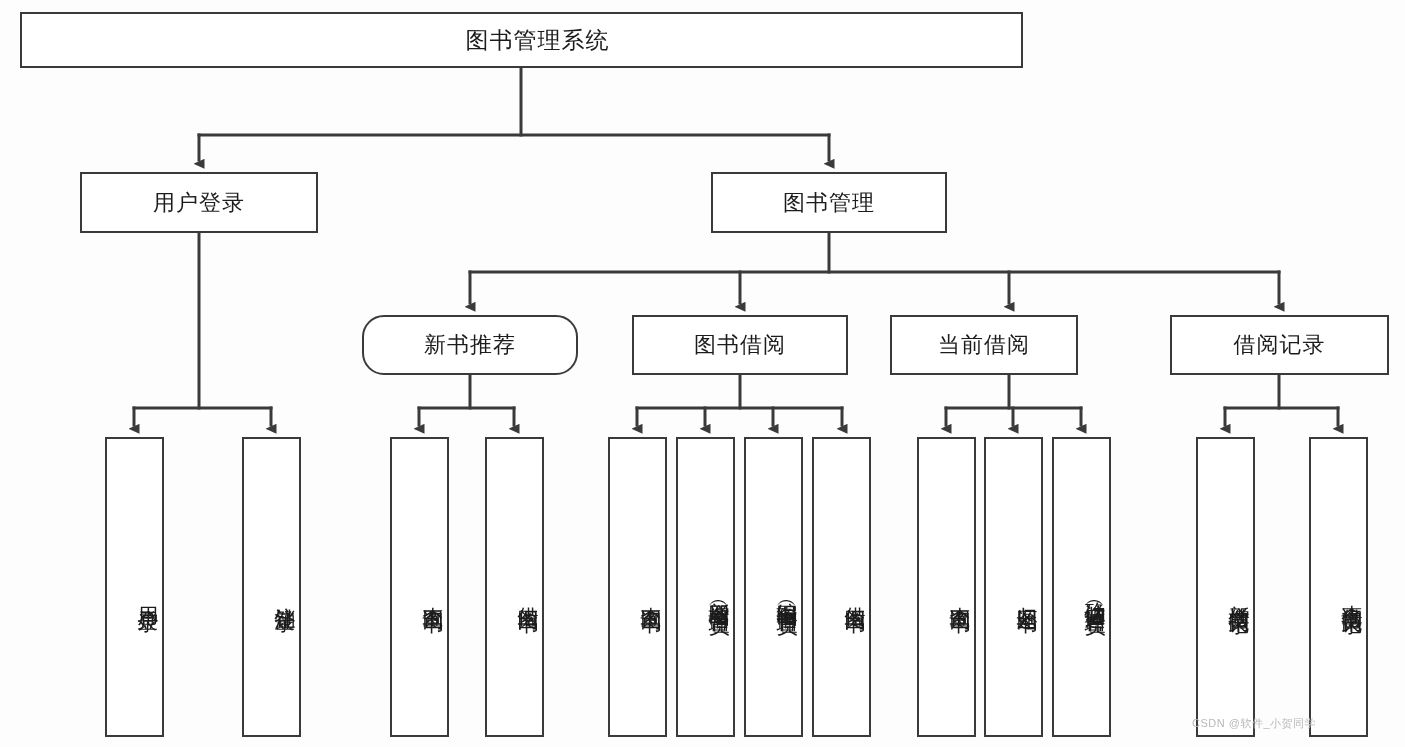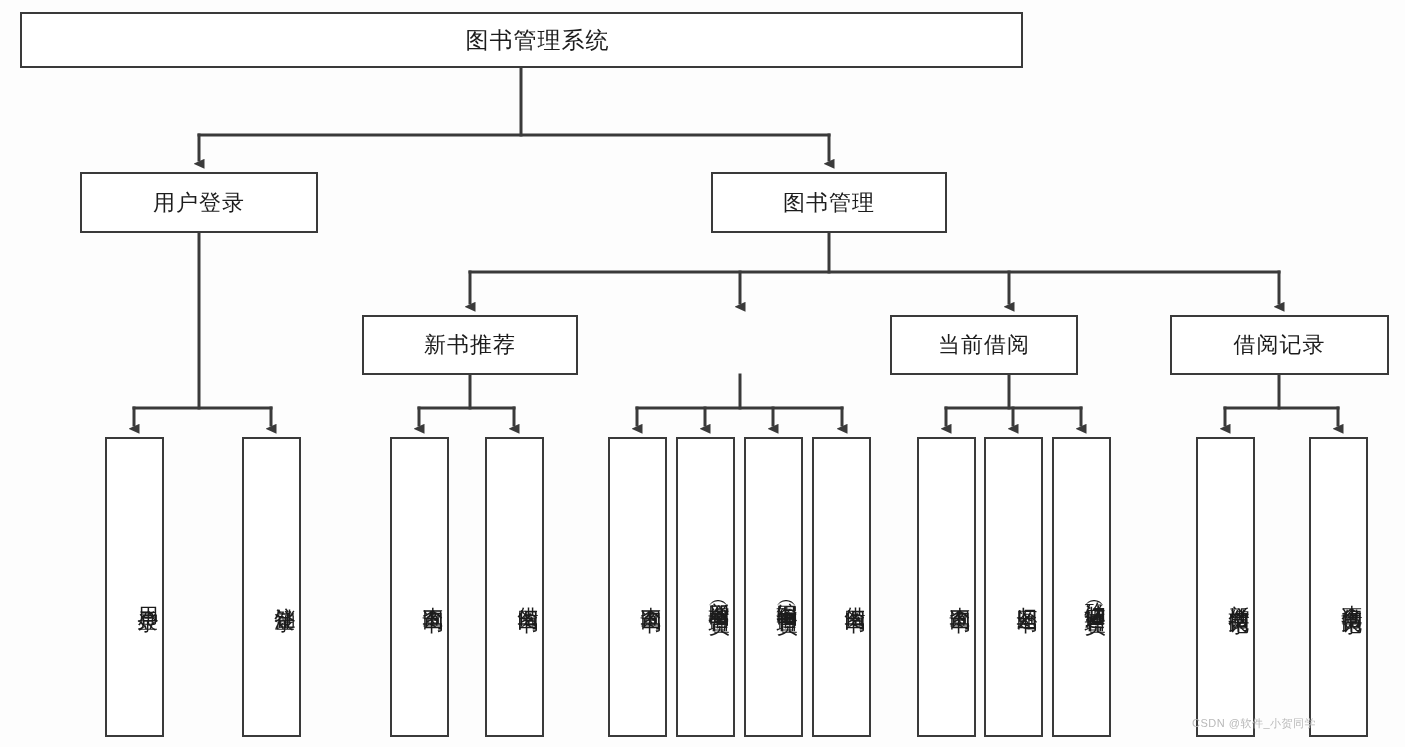--- a/index.html
+++ b/index.html
@@ -95,21 +95,22 @@
       <path d="M1225,408 L1225,425" marker-end="url(#arr)"></path>
       <path d="M1338,408 L1338,425" marker-end="url(#arr)"></path>
     </g>
   </svg>
 
   <div class="node h" id="title-node" style="left:20px;top:12px;width:1003px;height:56px;">图书管理系统</div>
 
   <div class="node h" style="left:80px;top:172px;width:238px;height:61px;">用户登录</div>
   <div class="node h" style="left:711px;top:172px;width:236px;height:61px;">图书管理</div>
 
-  <div class="node h" style="left:362px;top:315px;width:216px;height:60px;">新书推荐</div>
+  <div class="node h" style="left:362px;top:315px;width:216px;height:60px;border-radius:22px;">新书推荐</div>
+  <div class="node h" style="left:632px;top:315px;width:216px;height:60px;">图书借阅</div>
   <div class="node h" style="left:890px;top:315px;width:188px;height:60px;">当前借阅</div>
   <div class="node h" style="left:1170px;top:315px;width:219px;height:60px;text-align:right;">借阅记录</div>
 
   <div class="node v" style="left:105px;top:437px;width:59px;height:300px;">用户登录</div>
   <div class="node v" style="left:242px;top:437px;width:59px;height:300px;">注销登录</div>
 
   <div class="node v" style="left:390px;top:437px;width:59px;height:300px;">查询图书</div>
   <div class="node v" style="left:485px;top:437px;width:59px;height:300px;">借阅图书</div>
 
   <div class="node v" style="left:608px;top:437px;width:59px;height:300px;">查询图书</div>

